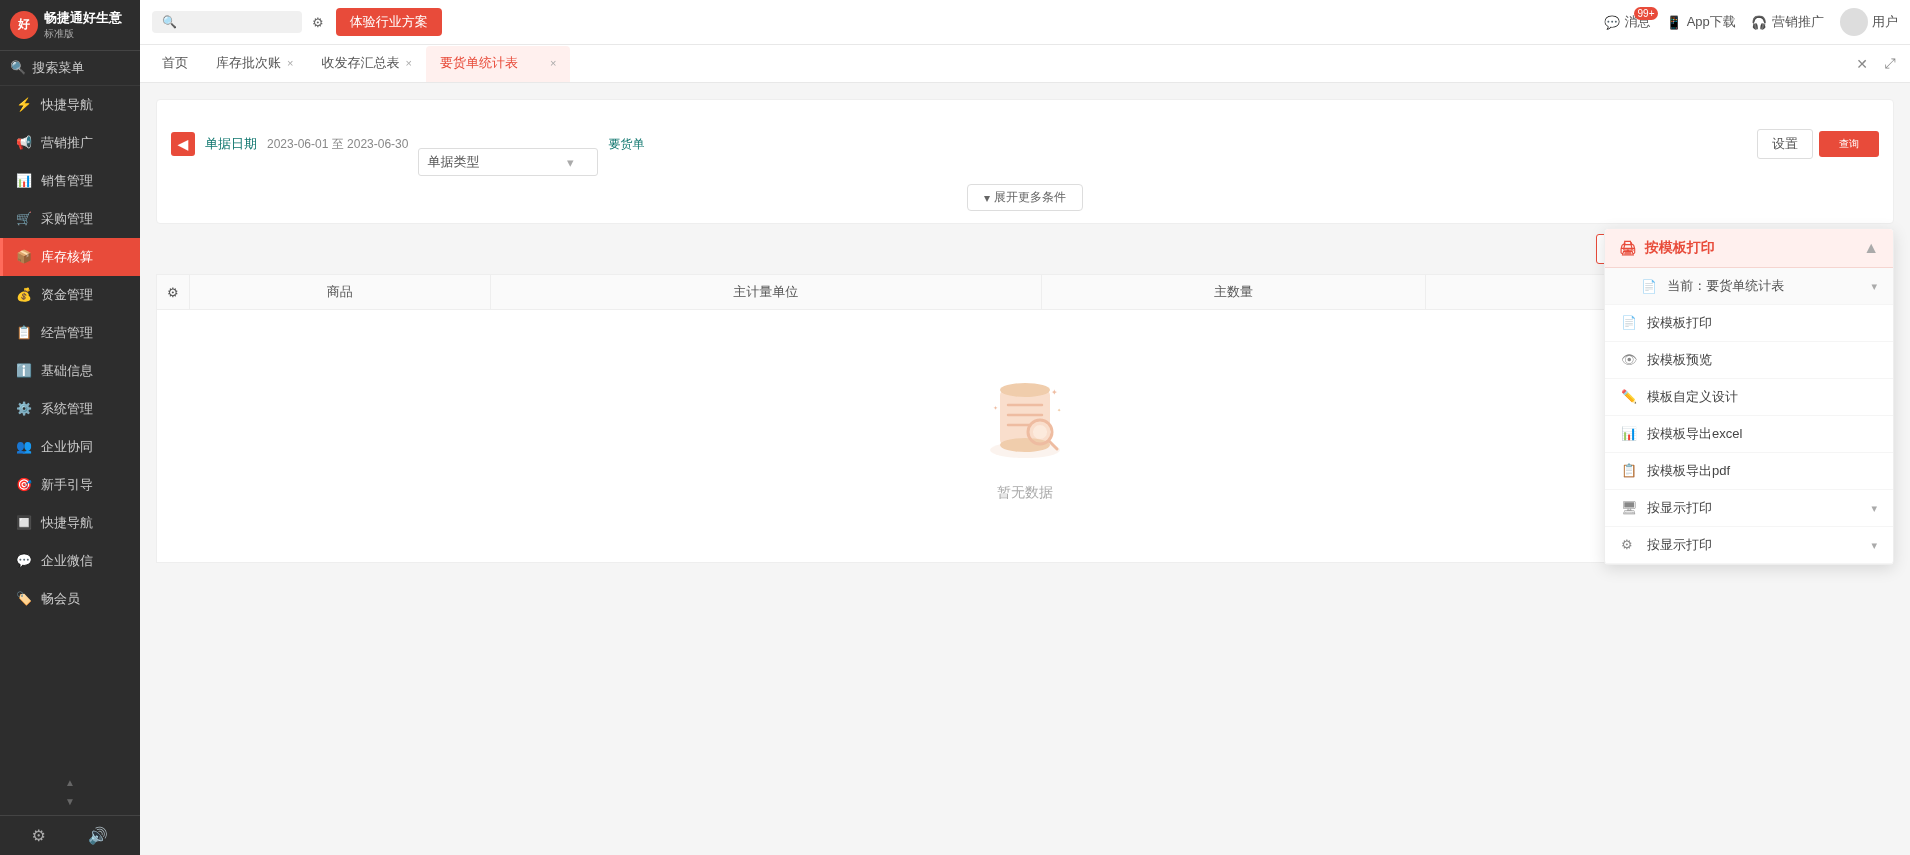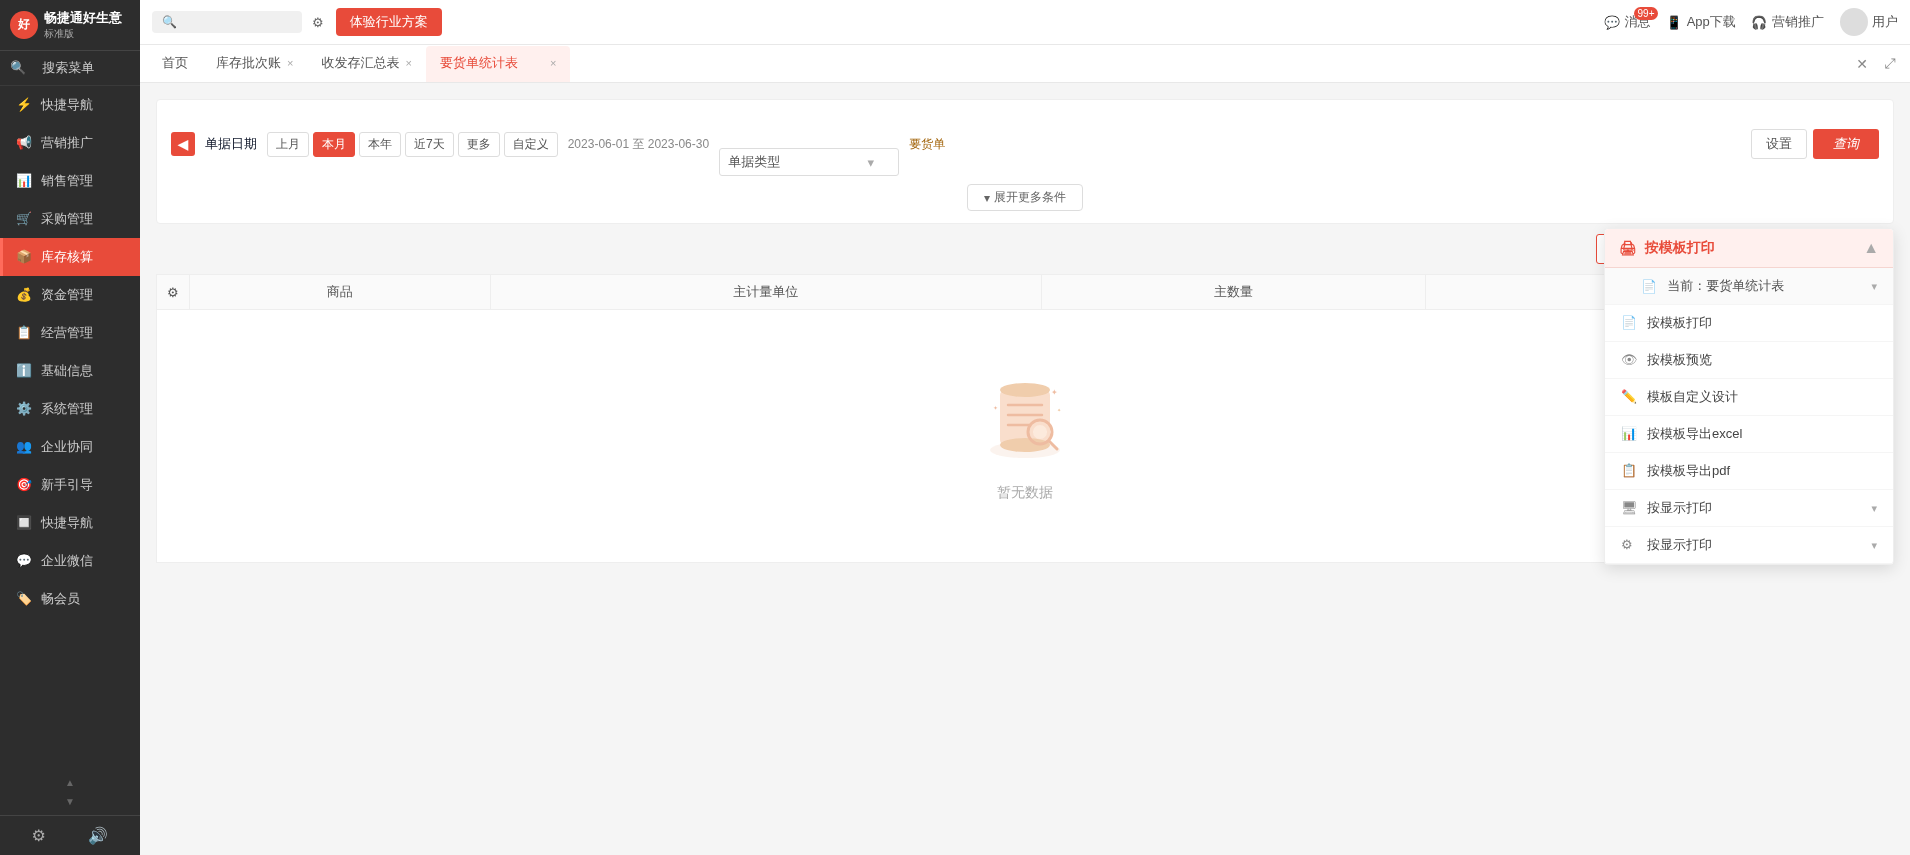--- a/index.html
+++ b/index.html
@@ -200,21 +200,21 @@
     }
     .filter-expand-btn {
       width: 24px; height: 24px;
       background: #e84b3a;
       color: #fff;
       border-radius: 3px;
       display: flex; align-items: center; justify-content: center;
       cursor: pointer;
       font-size: 14px;
     }
-    .filter-label { color: #0f172a; font-size: 13px; white-space: nowrap; }
+    .filter-label { color: #0f766e; font-size: 13px; white-space: nowrap; }
     .date-group {
       display: flex; align-items: center; gap: 4px;
     }
     .date-btn {
       padding: 3px 8px;
       border: 1px solid #ddd;
       border-radius: 3px;
       cursor: pointer;
       font-size: 12px;
       color: #555;
@@ -242,30 +242,29 @@
     .expand-more-btn {
       display: flex; align-items: center; gap: 4px;
       padding: 4px 16px;
       border: 1px solid #ddd;
       border-radius: 4px;
       background: #fff;
       cursor: pointer;
       font-size: 12px;
       color: #666;
     }
-    .filter-tag { font-size: 12px; color: #a16207; white-space: nowrap; }
+    .filter-tag { font-size: 12px; color: #0f766e; white-space: nowrap; }
     .btn-query {
       background: #e84b3a;
       color: #fff;
       border: none;
       padding: 6px 20px;
       border-radius: 3px;
       cursor: pointer;
-      font-size: 13px;
-      font-style: italic;
+      font-size: 10px;
     }
     .btn-settings {
       background: #fff;
       color: #555;
       border: 1px solid #ddd;
       padding: 5px 14px;
       border-radius: 3px;
       cursor: pointer;
       font-size: 13px;
     }
@@ -383,21 +382,21 @@
 <div class="sidebar">
   <div class="sidebar-logo">
     <div class="sidebar-logo-icon">好</div>
     <div class="sidebar-logo-text">
       <div class="main">畅捷通好生意</div>
       <div class="sub">标准版</div>
     </div>
   </div>
   <div class="sidebar-search">
     <span>🔍</span>
-    <span style="margin-left:16px">搜索菜单</span>
+    <span style="margin-left:6px">搜索菜单</span>
   </div>
   <div class="sidebar-nav">
     <div class="nav-item">
       <span class="nav-icon">⚡</span>
       <span>快捷导航</span>
     </div>
     <div class="nav-item">
       <span class="nav-icon">📢</span>
       <span>营销推广</span>
     </div>
@@ -516,28 +515,20 @@
 
   <div class="page-content">
 
 
     <div class="filter-card">
       <div class="filter-row">
         <div class="filter-expand-btn">◀</div>
 
         <span class="filter-label">单据日期</span>
 
-        <div class="date-group">
-          <button class="date-btn">上月</button>
-          <button class="date-btn active">本月</button>
-          <button class="date-btn">本年</button>
-          <button class="date-btn">近7天</button>
-          <button class="date-btn">更多</button>
-          <button class="date-btn">自定义</button>
-        </div>
 
         <span class="date-range-text">2023-06-01 至 2023-06-30</span>
 
         <div class="select-box">
           <span>单据类型</span>
           <span style="flex:1;margin-left:8px;color:#aaa"></span>
           <span style="color:#aaa">▾</span>
         </div>
 
         <span class="filter-tag">要货单</span>

